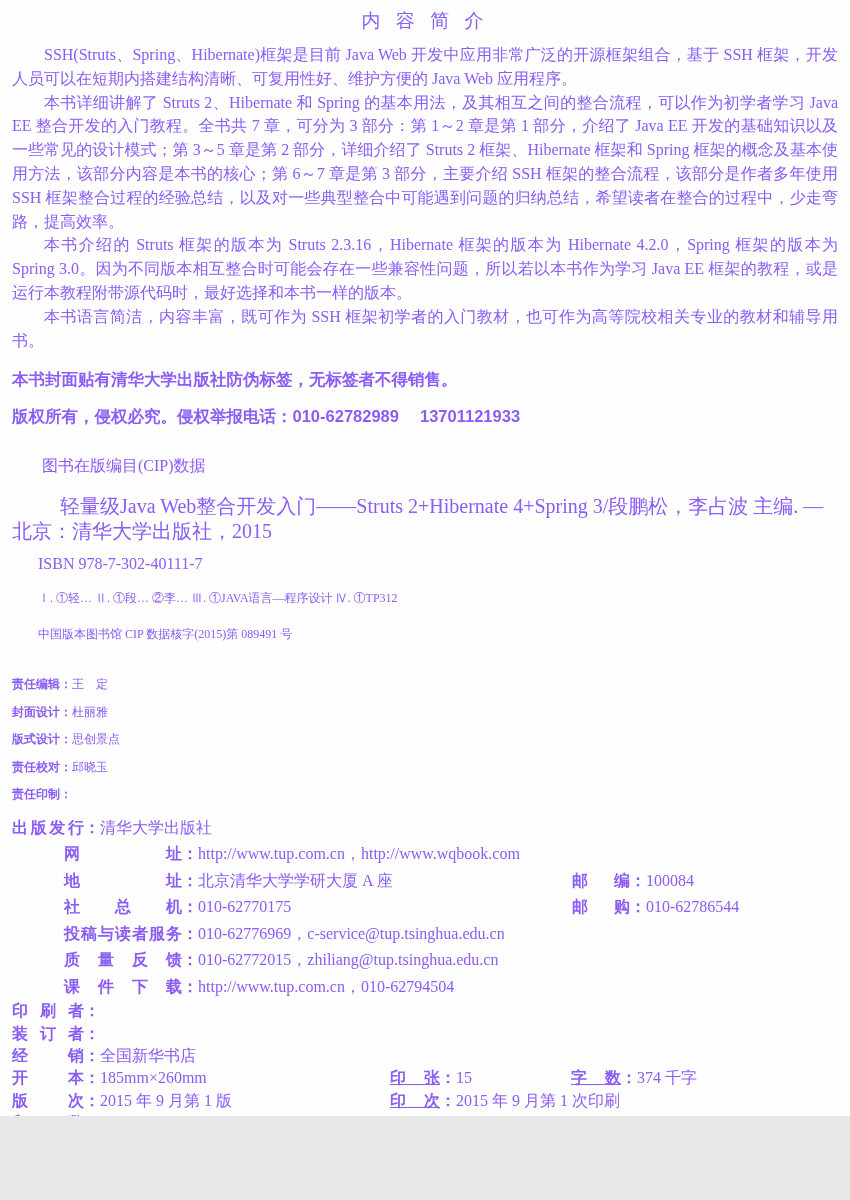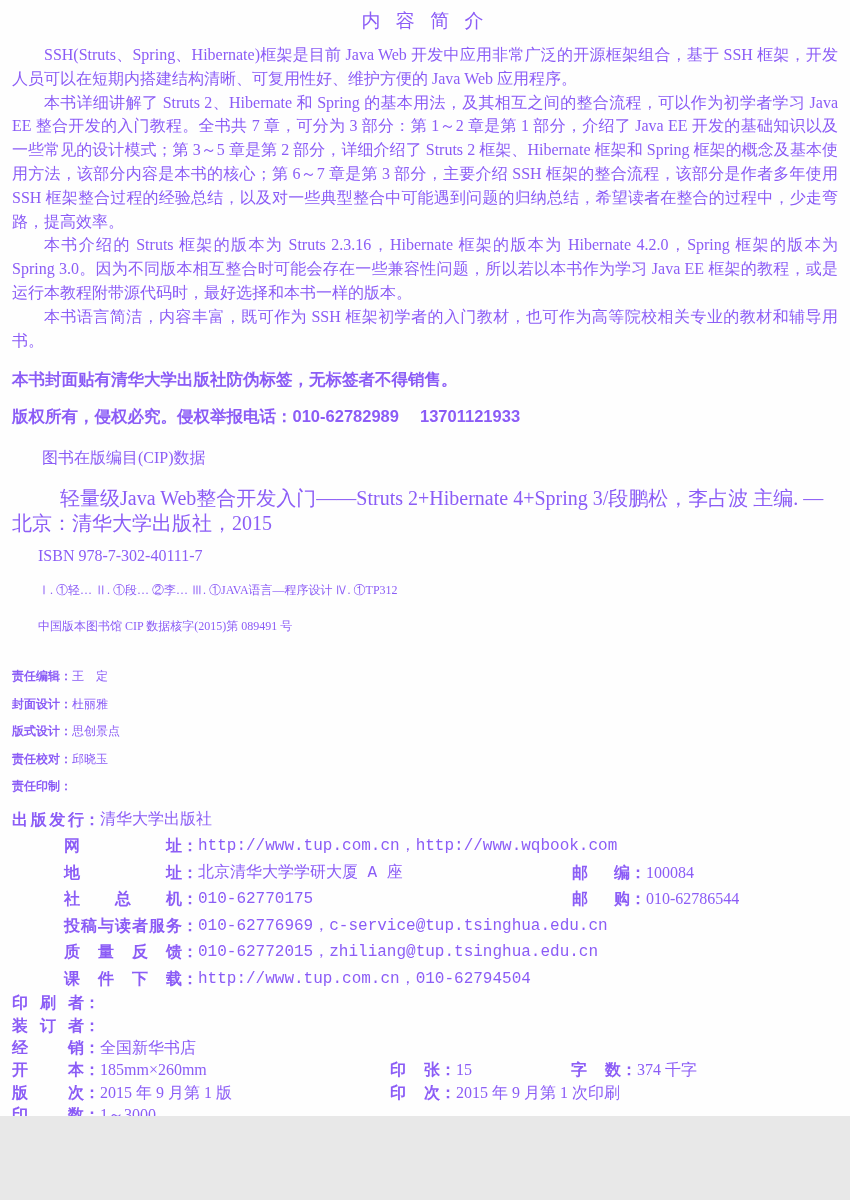--- a/index.html
+++ b/index.html
@@ -15,44 +15,44 @@
   .intro { margin-top:9px; font-size:16px; line-height:23.8px; text-align:justify; }
   .intro p { margin:0; text-indent:2em; }
 
   .notice {
     font-family:"Liberation Sans", sans-serif; font-weight:bold;
     font-size:16.5px; white-space:pre-wrap;
   }
   .notice.first { margin-top:17px; }
   .notice.second { margin-top:15px; }
 
-  .cip-heading { margin-top:20px; padding-left:30px; font-size:16px; }
+  .cip-heading { margin-top:28px; padding-left:30px; font-size:16px; }
   .cip-body { margin-top:17px; font-size:20px; line-height:25px; }
   .cip-line1 { padding-left:48px; }
   .isbn { margin-top:11px; padding-left:26px; font-size:16px; }
   .classification { margin-top:17px; padding-left:26px; font-size:12px; }
   .record { margin-top:19px; padding-left:26px; font-size:12px; }
 
   .blabel { font-family:"Liberation Sans", sans-serif; font-weight:bold; }
   .jlabel {
     display:inline-block; font-family:"Liberation Sans", sans-serif; font-weight:bold;
     text-align:justify; text-align-last:justify; vertical-align:top; white-space:normal;
   }
   .w-main { width:72px; }
   .w-sub  { width:118px; }
-  .w-mid  { width:50px; }
+  .w-mid  { width:50px;text-decoration:underline; }
   .w-right{ width:58px; }
 
   .staff { margin-top:28px; font-size:12px; }
   .staff-row { line-height:27.5px; white-space:pre-wrap; }
 
   .pub { margin-top:6px; font-size:16px; }
   .pub-row { display:flex; line-height:26.5px; }
   .sub-indent { margin-left:52px; }
-  .pub-value { white-space:pre-wrap;font-family:Liberation Mono, monospace; }
+  .pub-value { white-space:pre-wrap; }
   .right-col { margin-left:auto; width:266px; display:flex; }
 
   .bottom { font-size:16px; }
   .bot-row { display:flex; line-height:22.3px; }
   .v1 { width:290px; white-space:pre-wrap; }
   .v2 { width:115px; white-space:pre-wrap; }
   .flex-val { flex:1; white-space:pre-wrap; }
 
   .double-rule { margin-top:3px; height:2px; border-top:2px solid #111; border-bottom:1px solid #111; }
   .footer-label { margin-top:4px; font-size:15px; line-height:22px; }

